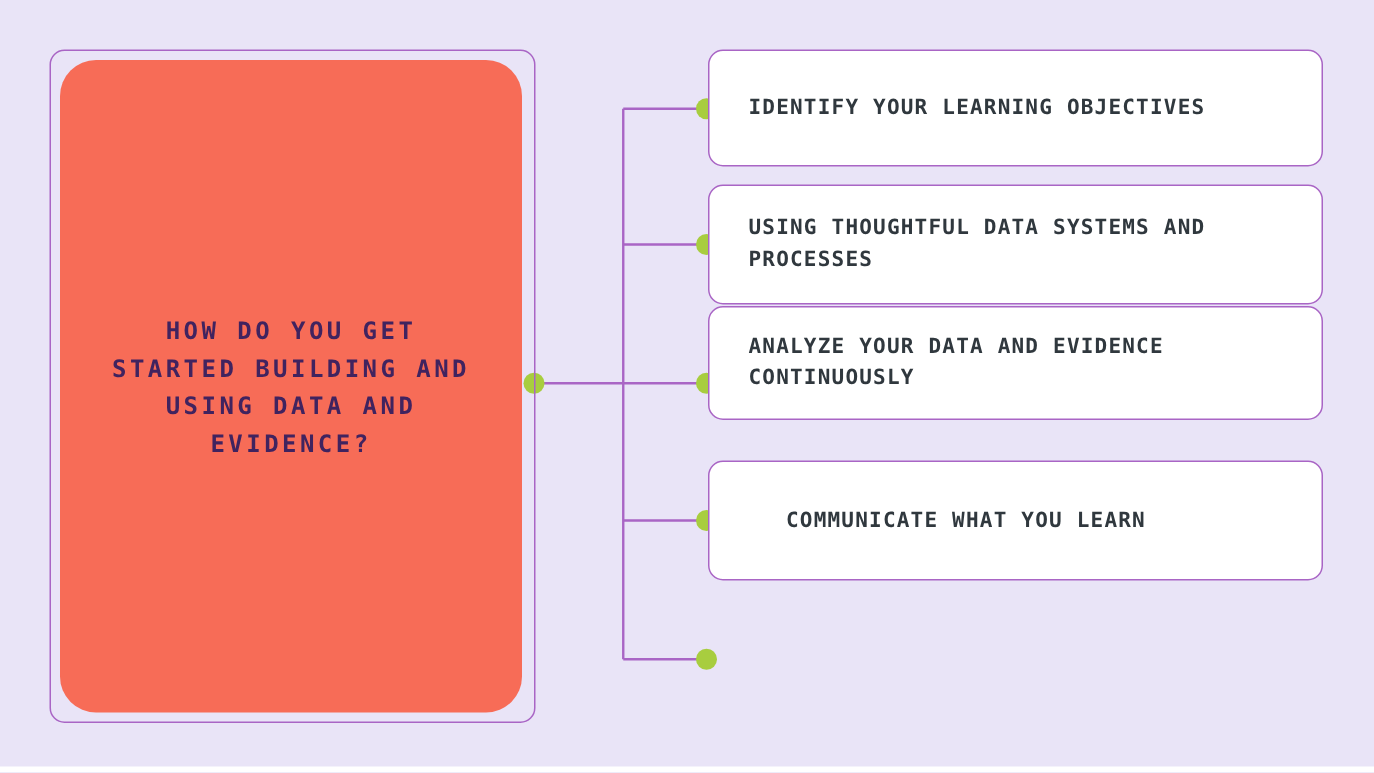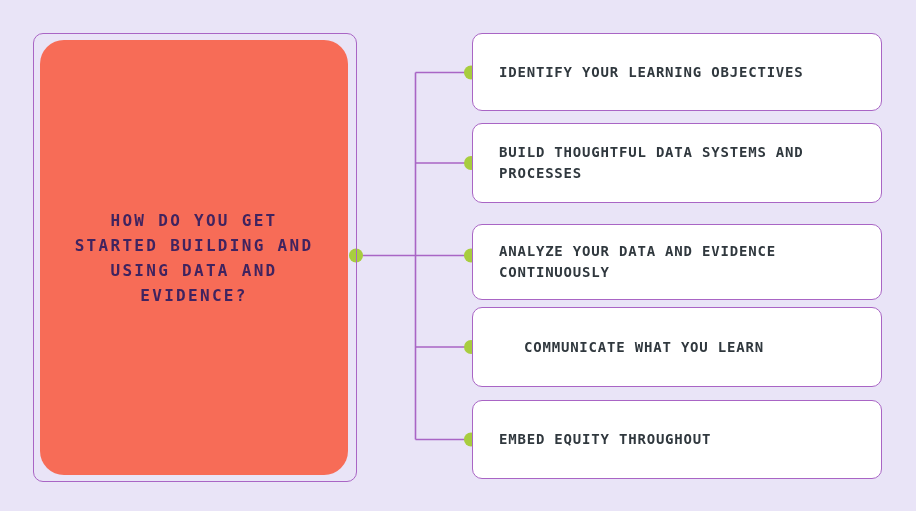--- a/index.html
+++ b/index.html
@@ -71,21 +71,21 @@
     width:410px;
     background:var(--node-fill,#FFFFFF);
     border:1.6px solid var(--node-border,#A965C5);
     border-radius:10px;
     box-sizing:border-box;
     display:flex;
     align-items:center;
   }
   .n1{top:33px;height:78px;}
   .n2{top:123px;height:80px;}
-  .n3{top:224px;height:76px;}
+  .n3{top:204px;height:76px;}
   .n4{top:307px;height:80px;padding-left:25px;}
   .n5{top:400px;height:79px;}
   .node-label{
     color:var(--node-text,#30383E);
     font-size:14px;
     font-weight:bold;
     letter-spacing:0.8px;
     line-height:21px;
     padding:0 56px 0 26px;
     white-space:pre-line;
@@ -124,32 +124,29 @@
 STARTED BUILDING AND
 USING DATA AND
 EVIDENCE?</div>
   </div>
 
   <div class="node n1">
     <div class="node-label">IDENTIFY YOUR LEARNING OBJECTIVES</div>
   </div>
 
   <div class="node n2">
-    <div class="node-label">BUILD THOUGHTFUL DATA SYSTEMS AND
+    <div class="node-label">USING THOUGHTFUL DATA SYSTEMS AND
 PROCESSES</div>
   </div>
 
   <div class="node n3">
     <div class="node-label">ANALYZE YOUR DATA AND EVIDENCE
 CONTINUOUSLY</div>
   </div>
 
   <div class="node n4">
     <div class="node-label">COMMUNICATE WHAT YOU LEARN</div>
   </div>
 
-  <div class="node n5">
-    <div class="node-label">EMBED EQUITY THROUGHOUT</div>
-  </div>
 
   <div class="bottom-edge"></div>
 
 </div>
 
 </body></html>

